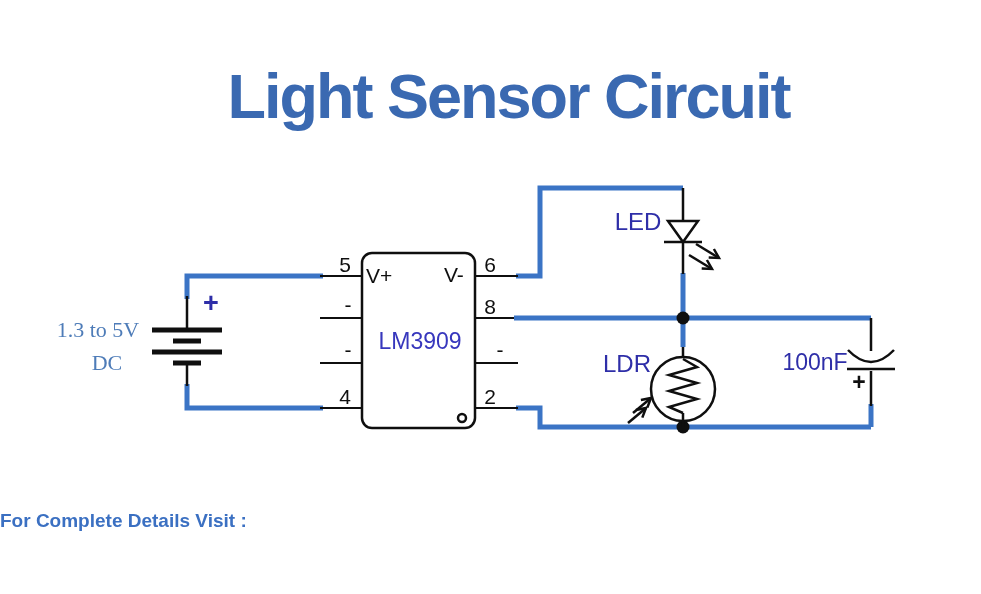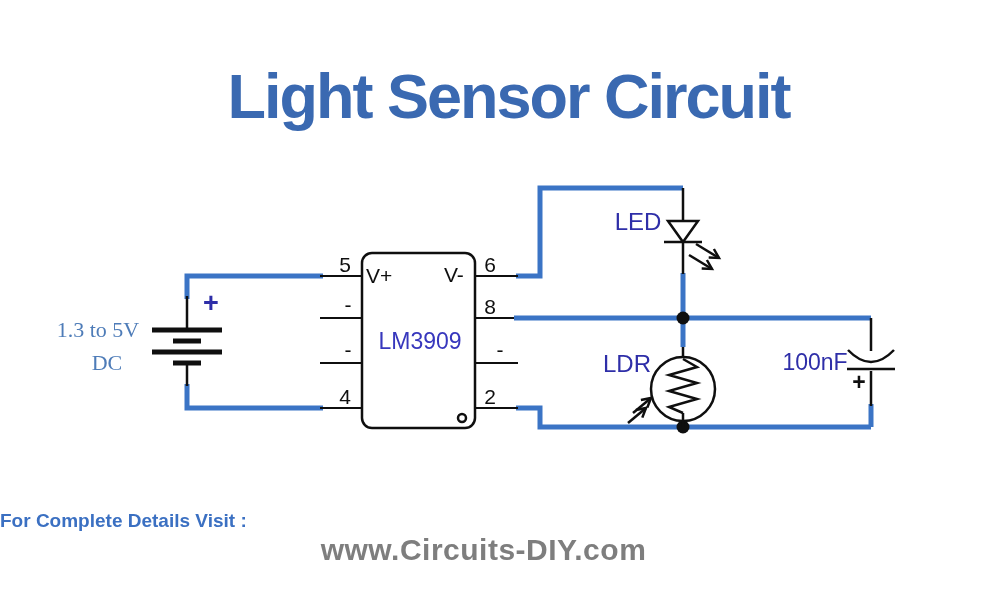--- a/index.html
+++ b/index.html
@@ -142,15 +142,14 @@
       <line class="blk" x1="871" y1="318" x2="871" y2="351"></line>
       <path class="blk" d="M 848,350 Q 871,374 894,350"></path>
       <line class="blk" x1="847" y1="369" x2="895" y2="369" stroke-width="4"></line>
       <line class="blk" x1="871" y1="371" x2="871" y2="406"></line>
       <text class="cplus" x="859" y="390">+</text>
       <text class="capval" x="815" y="370">100nF</text>
     </g>
   </svg>
 
   <div class="footer-line1">For Complete Details Visit :</div>
-  <div class="footer-line2">www.Circuits-DIY.com</div>
 
 </div>
 
 </body></html>

